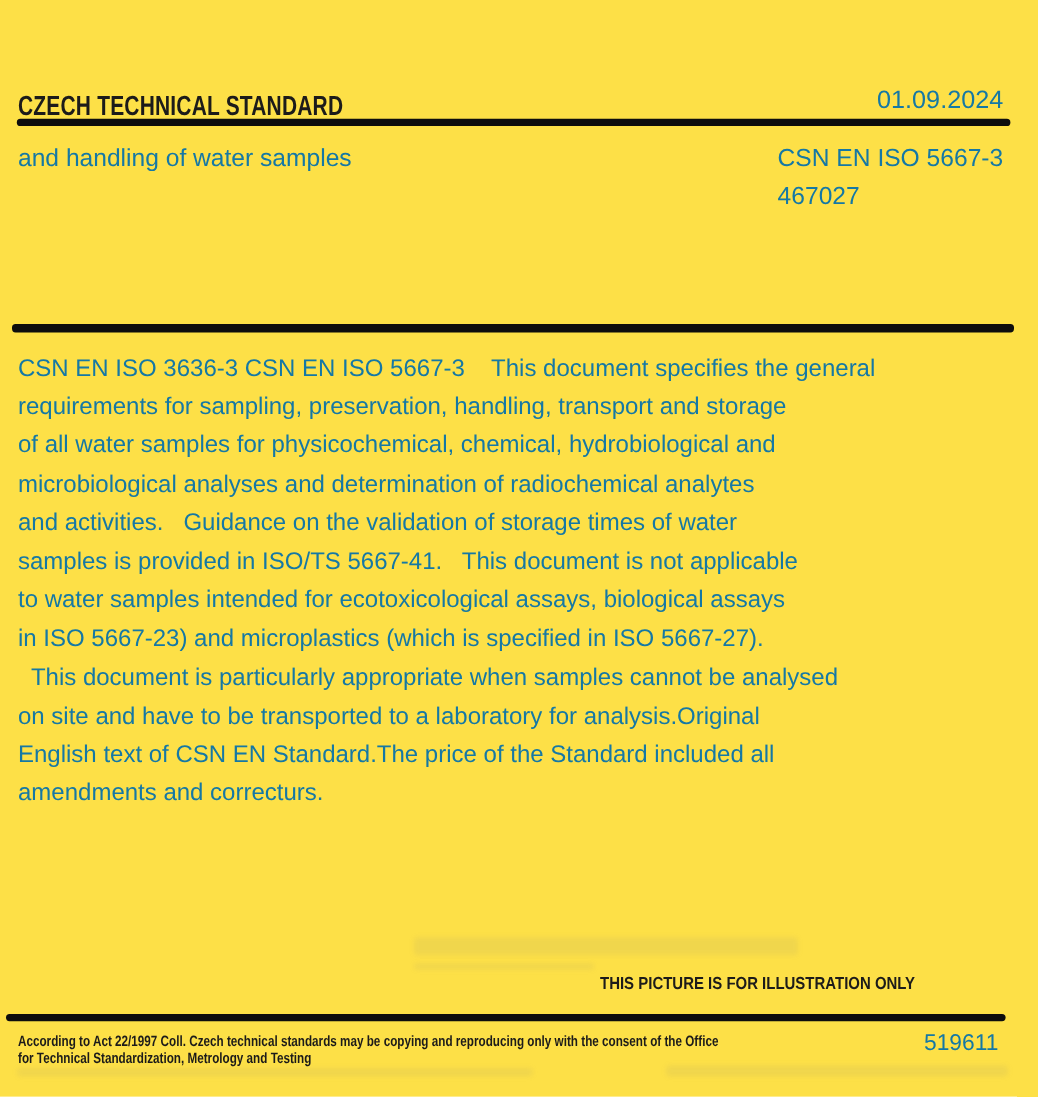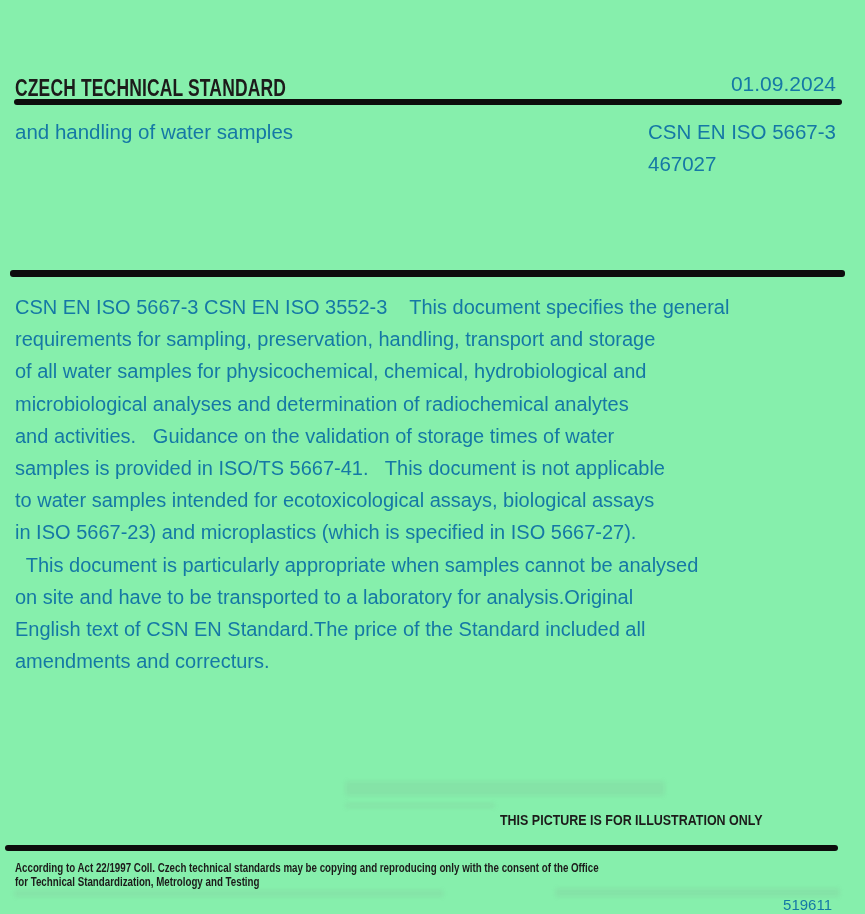--- a/index.html
+++ b/index.html
@@ -1,21 +1,21 @@
 <!DOCTYPE html>
 <html><head>
 <meta charset="utf-8">
 <style>
   * { margin: 0; padding: 0; box-sizing: border-box; }
   html, body { background: #ffffff; }
   .page {
     position: relative;
     width: 865px;
     height: 914px;
-    background: #86efac;
+    background: #fde047;
     overflow: hidden;
     font-family: "Liberation Sans", sans-serif;
   }
 
   
   .header-title {
     position: absolute;
     left: 15px;
     top: 75px;
     font-size: 23px;
@@ -111,24 +111,23 @@
     line-height: 13.5px;
     color: #1c1b1a;
     transform: scaleX(0.78);
     transform-origin: left top;
     white-space: nowrap;
   }
   .footer-number {
     position: absolute;
     right: 33px;
     top: 859px;
-    font-size: 15px;
+    font-size: 19px;
     color: #1578A5;
     white-space: nowrap;
-    margin-top: 37px;
   }
 </style>
 </head>
 <body>
 
 <div class="page">
 
   <div class="header-title">CZECH TECHNICAL STANDARD</div>
   <div class="header-date">01.09.2024</div>
   <div class="rule rule-1"></div>
@@ -136,21 +135,21 @@
   <div class="subject-left">
     <div>and handling of water samples</div>
   </div>
   <div class="subject-right">
     <div>CSN EN ISO 5667-3</div>
     <div>467027</div>
   </div>
   <div class="rule rule-2"></div>
 
   <div class="abstract">
-      <div class="abstract-line">CSN EN ISO 5667-3 CSN EN ISO 3552-3    This document specifies the general</div>
+      <div class="abstract-line">CSN EN ISO 3636-3 CSN EN ISO 5667-3    This document specifies the general</div>
       <div class="abstract-line">requirements for sampling, preservation, handling, transport and storage</div>
       <div class="abstract-line">of all water samples for physicochemical, chemical, hydrobiological and</div>
       <div class="abstract-line">microbiological analyses and determination of radiochemical analytes</div>
       <div class="abstract-line">and activities.   Guidance on the validation of storage times of water</div>
       <div class="abstract-line">samples is provided in ISO/TS 5667-41.   This document is not applicable</div>
       <div class="abstract-line">to water samples intended for ecotoxicological assays, biological assays</div>
       <div class="abstract-line">in ISO 5667-23) and microplastics (which is specified in ISO 5667-27).</div>
       <div class="abstract-line">  This document is particularly appropriate when samples cannot be analysed</div>
       <div class="abstract-line">on site and have to be transported to a laboratory for analysis.Original</div>
       <div class="abstract-line">English text of CSN EN Standard.The price of the Standard included all</div>

